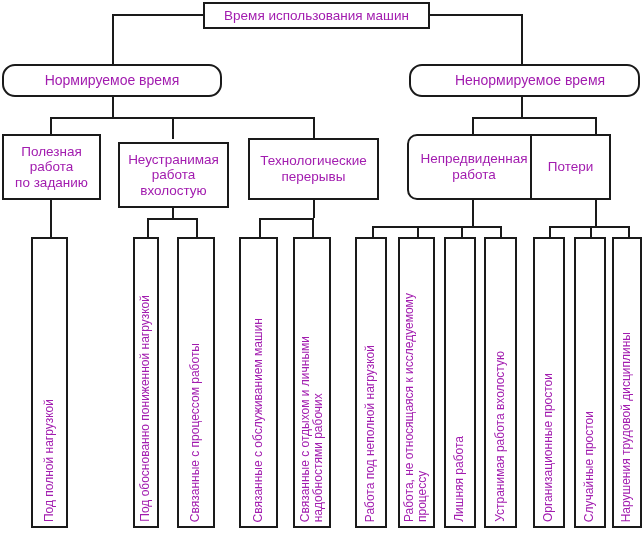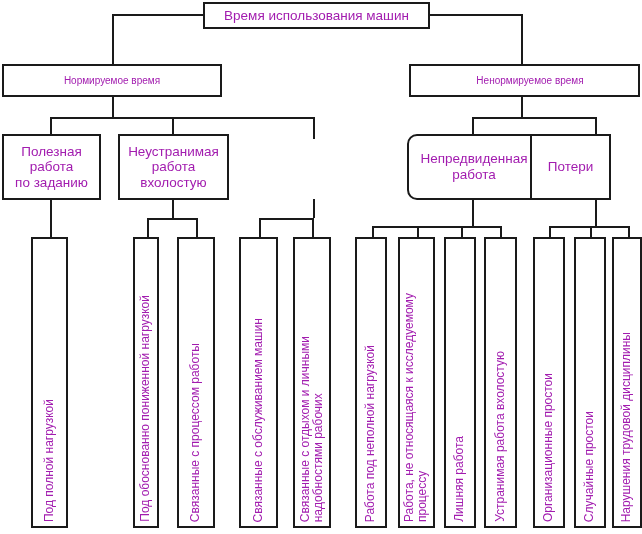--- a/index.html
+++ b/index.html
@@ -22,21 +22,21 @@
     background: #ffffff;
     display: flex;
     align-items: center;
     justify-content: center;
     text-align: center;
     color: #a21caf;
     line-height: 1.16;
     z-index: 2;
   }
   .node.lvl1 { font-size: 13.5px; }
-  .node.lvl2 { font-size: 10px; }
+  .node.lvl2 { font-size: 14px; border-radius: 13px; }
   .node.lvl3 { font-size: 13.5px; padding: 2px 3px; }
   .node.leaf {
     font-size: 12px;
     padding: 4px 1px;
     align-items: flex-end;
     justify-content: center;
   }
   .vtext {
     writing-mode: vertical-rl;
     transform: rotate(180deg);
@@ -100,23 +100,25 @@
   <div class="conn v" style="left:628px; top:226px; height:11px;"></div>
 
   <div class="node lvl1" style="left:203px; top:2px; width:227px; height:27px;">Время использования машин</div>
 
   <div class="node lvl2" style="left:2px; top:64px; width:220px; height:33px;">Нормируемое время</div>
   <div class="node lvl2" style="left:409px; top:64px; width:231px; height:33px;padding-left:11px;">Ненормируемое время</div>
 
   <div class="node lvl3" style="left:2px; top:134px; width:99px; height:66px; white-space:pre-line;">Полезная
 работа
 по заданию</div>
-  <div class="node lvl3" style="left:118px; top:134px; width:111px; height:66px; white-space:pre-line;">Неустранимая
+  <div class="node lvl3" style="left:118px; top:142px; width:111px; height:66px; white-space:pre-line;">Неустранимая
 работа
 вхолостую</div>
+  <div class="node lvl3" style="left:248px; top:138px; width:131px; height:62px; white-space:pre-line;">Технологические
+перерывы</div>
   <div class="node lvl3" style="left:407px; top:134px; width:134px; height:66px; white-space:pre-line;border-radius:10px;">Непредвиденная
 работа</div>
   <div class="node lvl3" style="left:530px; top:134px; width:81px; height:66px; white-space:pre-line;">Потери</div>
 
   <div class="node leaf" style="left:31px; top:237px; width:37px; height:291px;">
     <span class="vtext">Под полной нагрузкой</span>
   </div>
 
   <div class="node leaf" style="left:133px; top:237px; width:26px; height:291px;">
     <span class="vtext">Под обоснованно пониженной нагрузкой</span>

